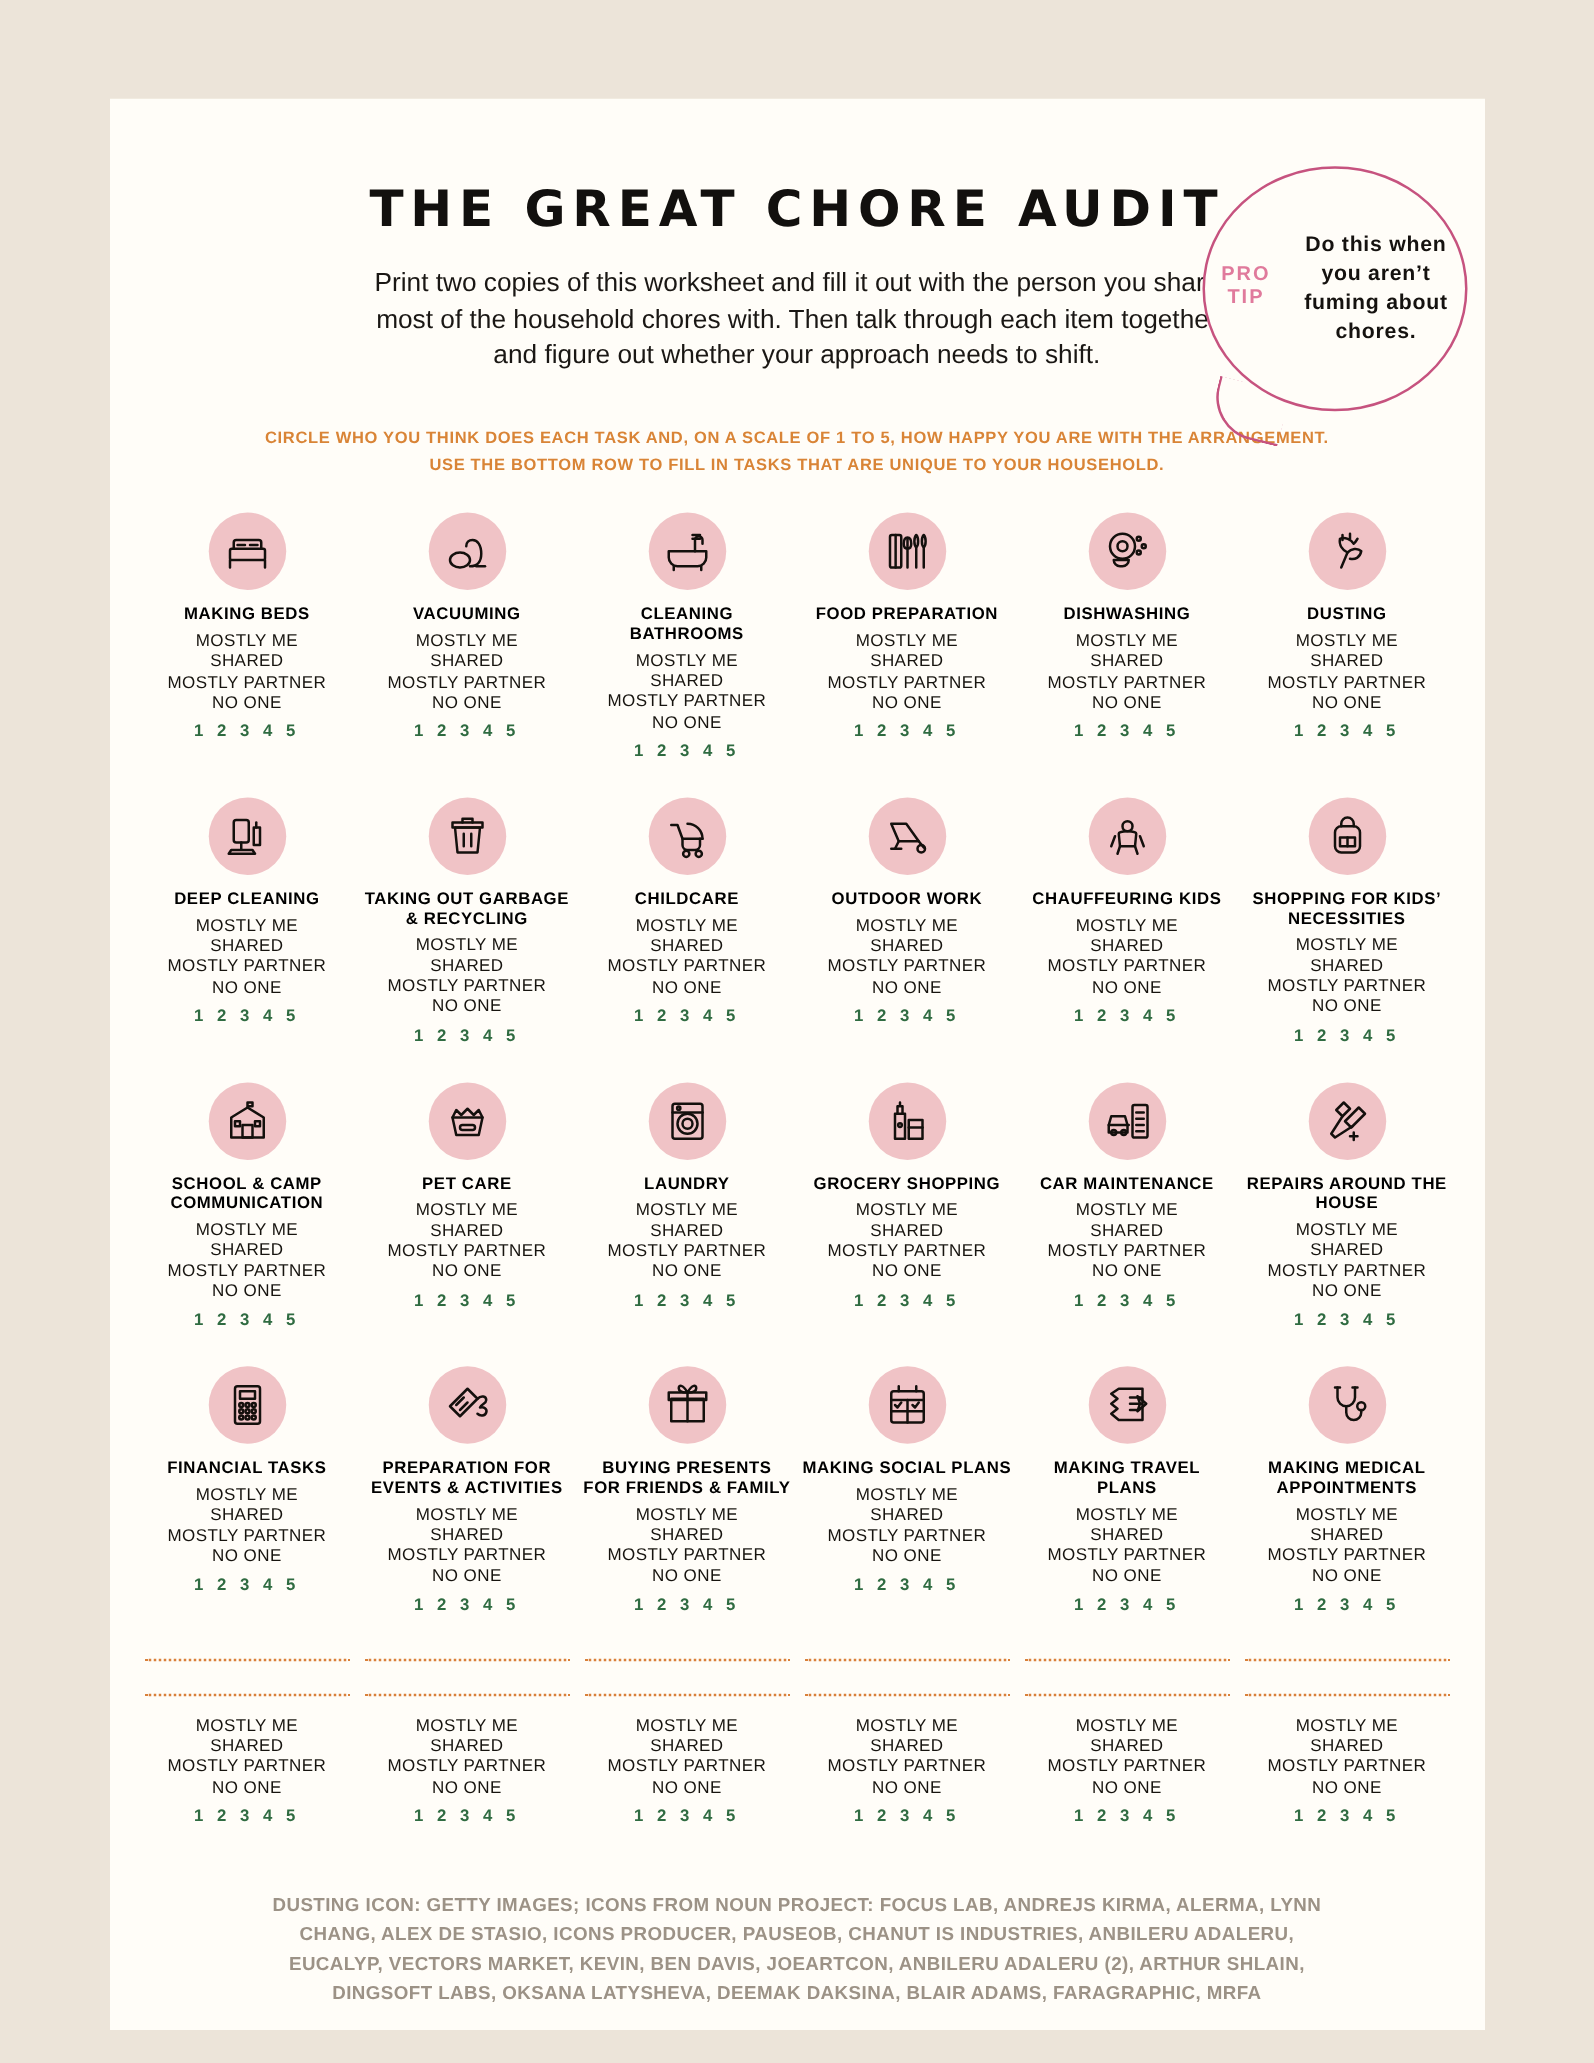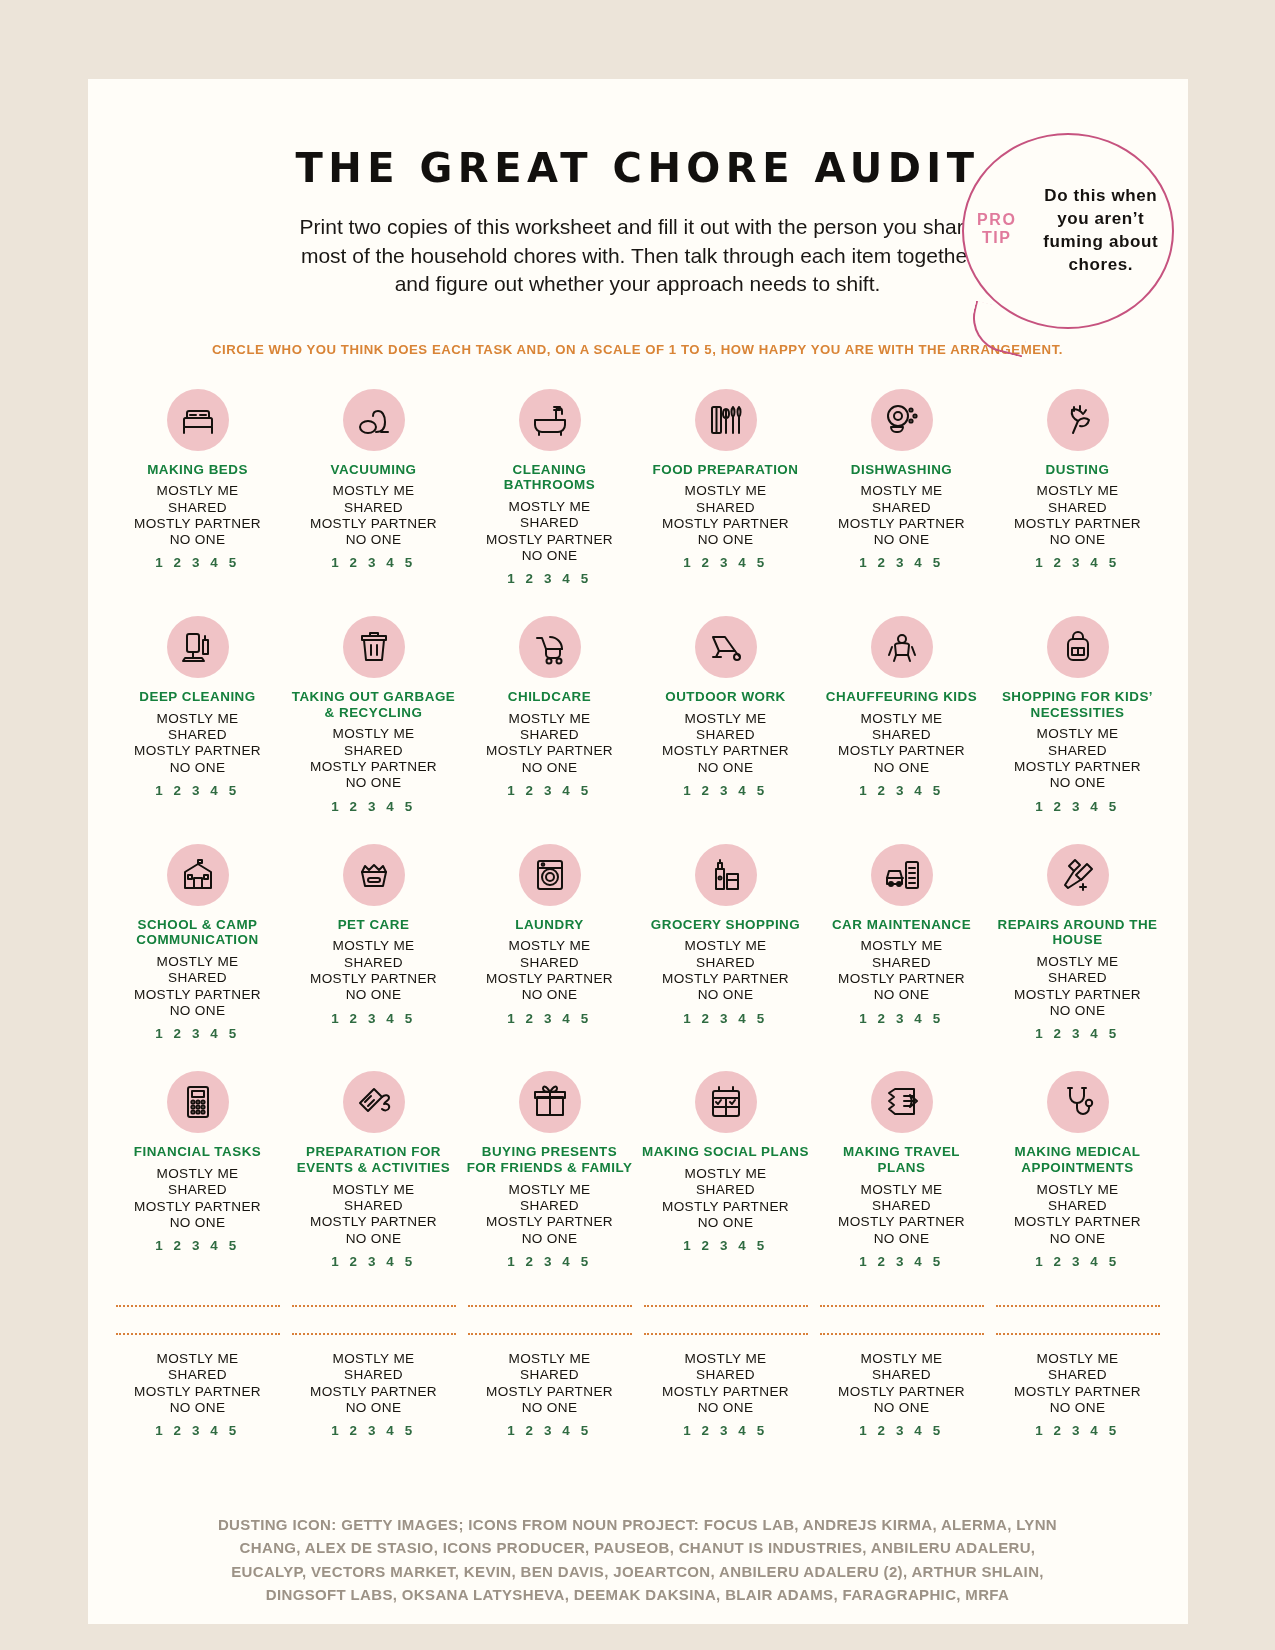--- a/index.html
+++ b/index.html
@@ -113,21 +113,21 @@
     height: 62px;
     border-radius: 50%;
     background: #f0c3c6;
     display: flex;
     align-items: center;
     justify-content: center;
     margin-bottom: 11px;
   }
   .icon-circle svg { display: block; }
   .chore-title {
-    color: #15803d;
+    color: #000000;
     font-weight: 700;
     font-size: 13.4px;
     letter-spacing: 0.5px;
     line-height: 1.17;
     text-align: center;
     margin-bottom: 6px;
   }
   .options {
     text-align: center;
     color: #17140f;
@@ -192,20 +192,21 @@
 
     <div class="bubble">
       <div class="bubble-tail"></div>
       <div class="protip-label">PRO TIP</div>
       <div class="protip-body">Do this when you aren’t fuming about chores.</div>
     </div>
   </div>
 
   <div class="instructions">
     <div>CIRCLE WHO YOU THINK DOES EACH TASK AND, ON A SCALE OF 1 TO 5, HOW HAPPY YOU ARE WITH THE ARRANGEMENT.</div>
+    <div>USE THE BOTTOM ROW TO FILL IN TASKS THAT ARE UNIQUE TO YOUR HOUSEHOLD.</div>
   </div>
 
   <div class="grid">
       <div class="cell">
         <div class="icon-circle">
           <svg width="38" height="38" viewBox="0 0 38 38" fill="none" stroke="#14100d" stroke-width="2" stroke-linecap="round" stroke-linejoin="round">
             <rect x="5" y="17" width="28" height="9" rx="1.5"></rect>
             <path d="M5 26v6M33 26v6M8 17v-5a2 2 0 0 1 2-2h18a2 2 0 0 1 2 2v5M11 14h6M21 14h6"></path>
           </svg>
         </div>

